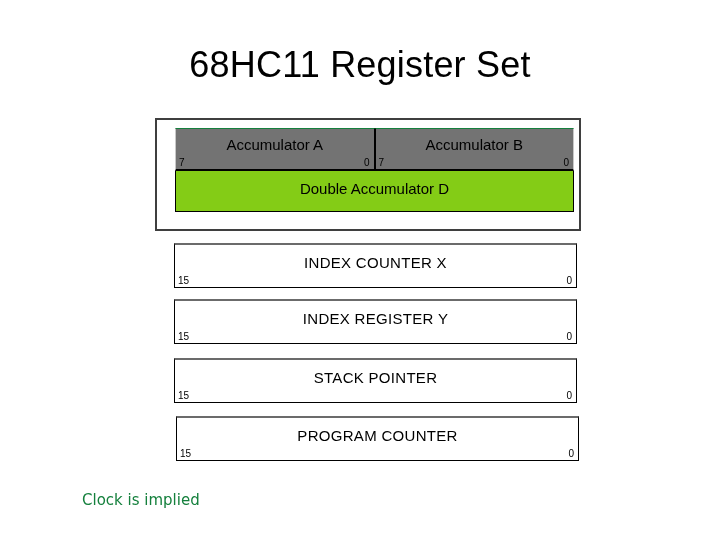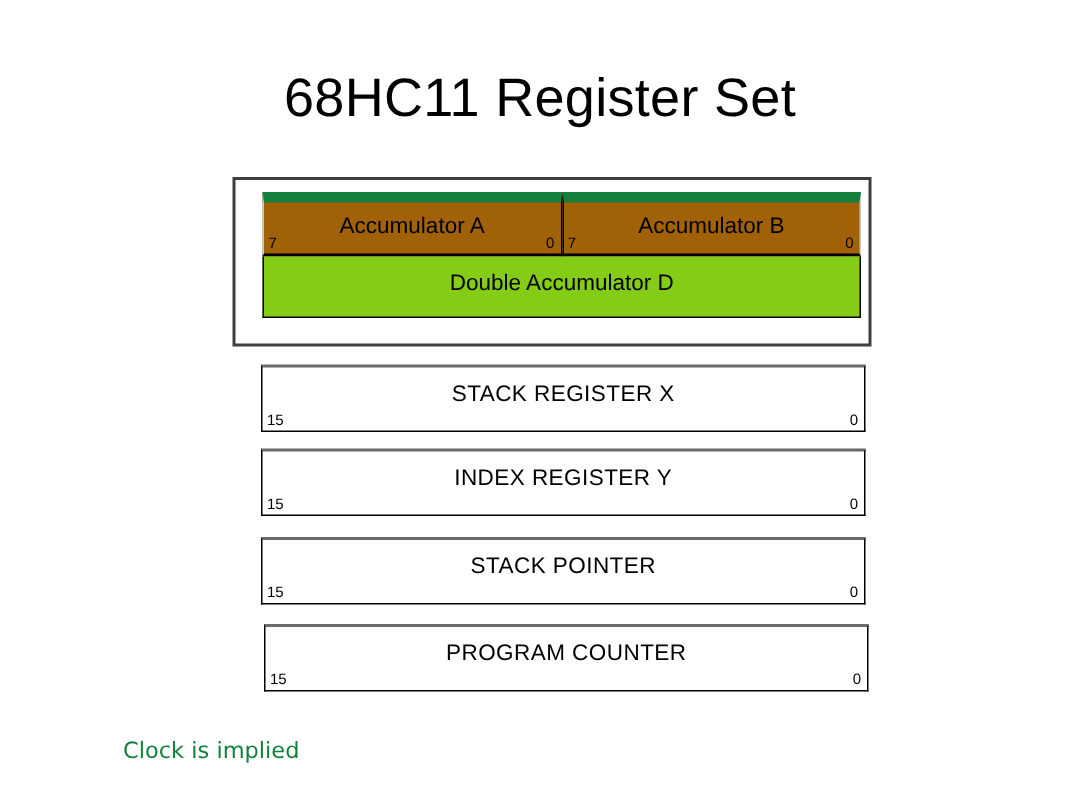--- a/index.html
+++ b/index.html
@@ -56,22 +56,22 @@
     display: flex;
     height: 43px;
     box-sizing: border-box;
   }
 
   .half-reg {
     position: relative;
     box-sizing: border-box;
     width: 50%;
     height: 43px;
-    background: #a16207;
-    border-top: 7px solid #15803d;
+    background: #737373;
+    border-top: 1px solid #15803d;
     border-bottom: 2px solid #000000;
   }
   .half-reg.left {
     border-left: 1px solid #c9c9c9;
     border-right: 1px solid #000000;
   }
   .half-reg.right {
     border-left: 1px solid #000000;
     border-right: 1px solid #c9c9c9;
   }
@@ -176,21 +176,21 @@
       </div>
 
       <div class="double-acc">
         <div class="reg-name">Double Accumulator D</div>
       </div>
 
     </div>
 
     <div class="wide-reg-wrap gap-top">
       <div class="wide-reg">
-        <div class="reg-name upper">STACK REGISTER X</div>
+        <div class="reg-name upper">INDEX COUNTER X</div>
         <div class="bit-label msb">15</div>
         <div class="bit-label lsb">0</div>
       </div>
     </div>
 
     <div class="wide-reg-wrap gap-small">
       <div class="wide-reg">
         <div class="reg-name upper">INDEX REGISTER Y</div>
         <div class="bit-label msb">15</div>
         <div class="bit-label lsb">0</div>

